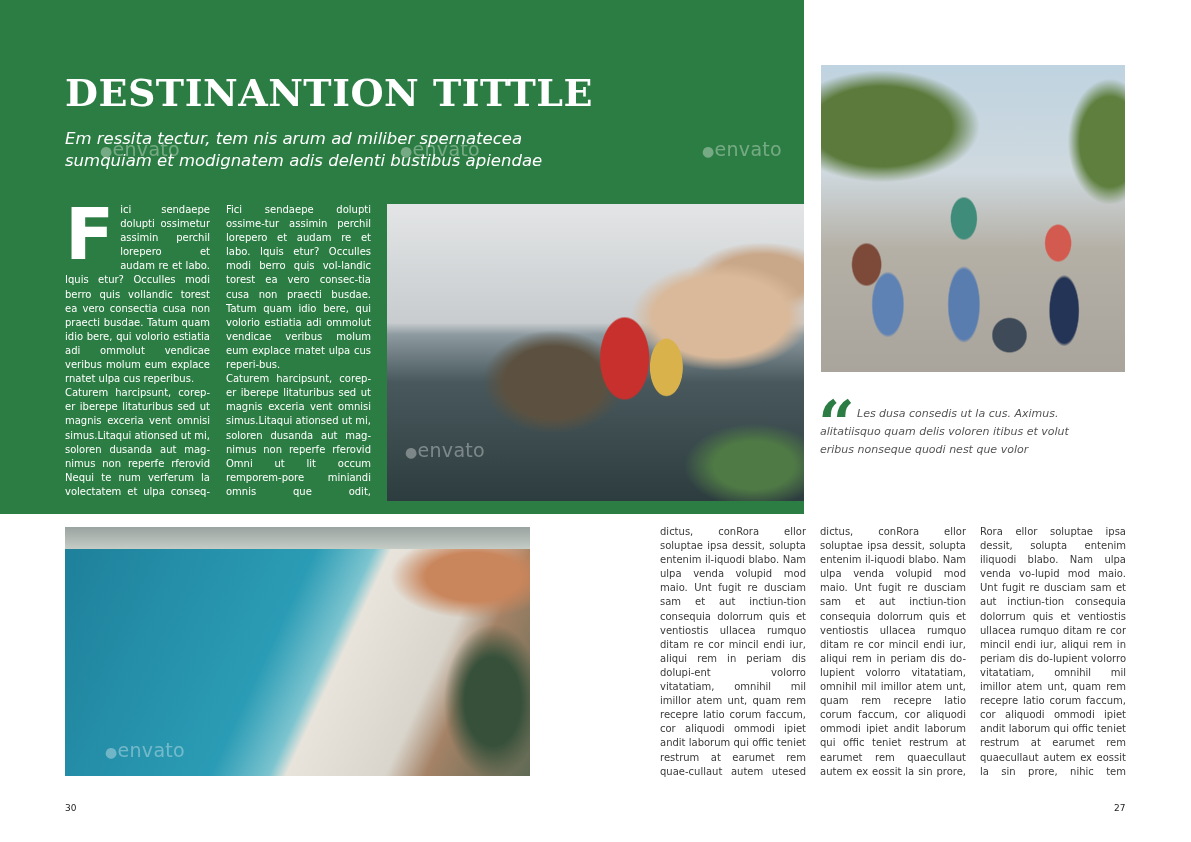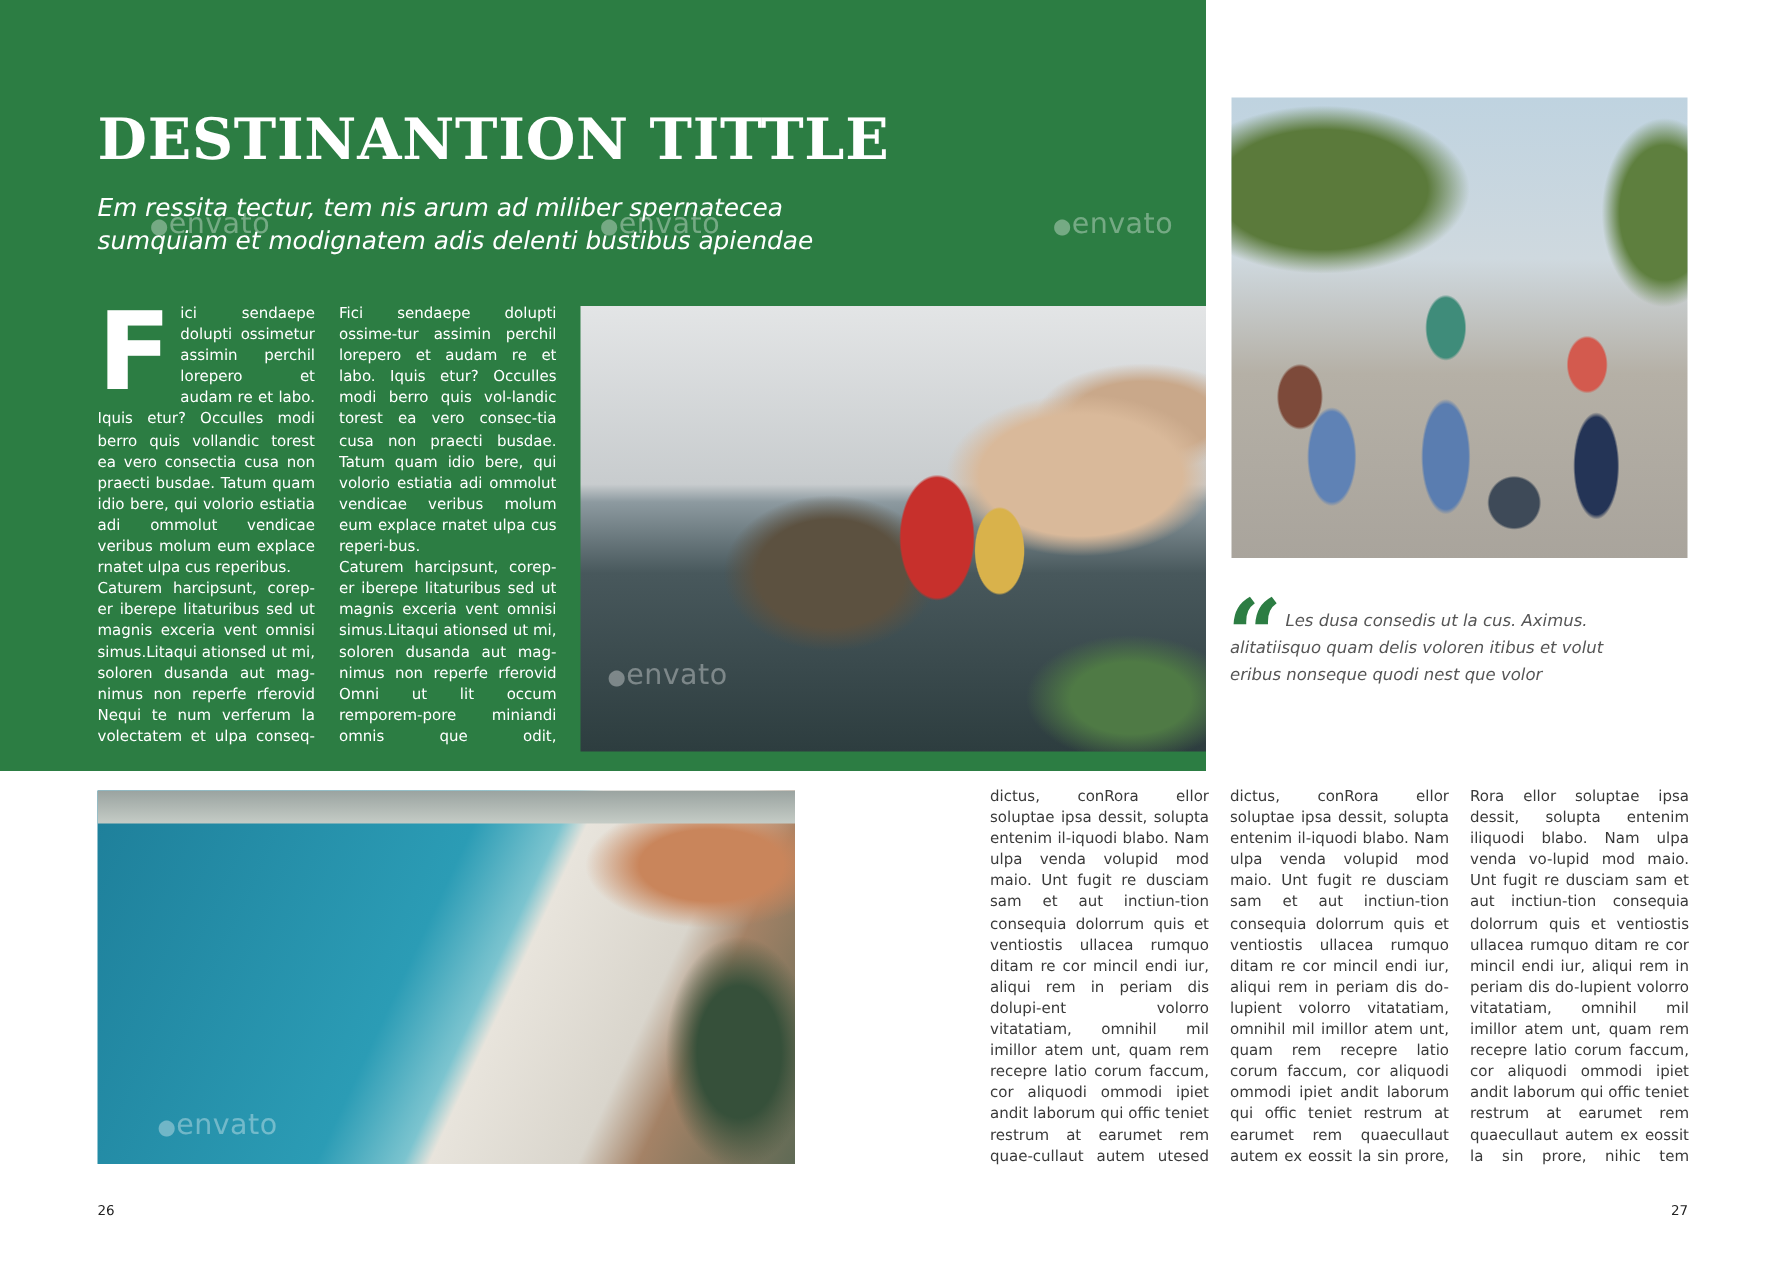--- a/index.html
+++ b/index.html
@@ -154,16 +154,16 @@
   <div class="col col-white col-3">
     <p>dictus, conRora ellor soluptae ipsa dessit, solupta entenim il-iquodi blabo. Nam ulpa venda volupid mod maio. Unt fugit re dusciam sam et aut inctiun-tion consequia dolorrum quis et ventiostis ullacea rumquo ditam re cor mincil endi iur, aliqui rem in periam dis dolupi-ent volorro vitatatiam, omnihil mil imillor atem unt, quam rem recepre latio corum faccum, cor aliquodi ommodi ipiet andit laborum qui offic teniet restrum at earumet rem quae-cullaut autem utesed maximag nihiciamusa voloren dictus, con</p>
   </div>
   <div class="col col-white col-4">
     <p>dictus, conRora ellor soluptae ipsa dessit, solupta entenim il-iquodi blabo. Nam ulpa venda volupid mod maio. Unt fugit re dusciam sam et aut inctiun-tion consequia dolorrum quis et ventiostis ullacea rumquo ditam re cor mincil endi iur, aliqui rem in periam dis do-lupient volorro vitatatiam, omnihil mil imillor atem unt, quam rem recepre latio corum faccum, cor aliquodi ommodi ipiet andit laborum qui offic teniet restrum at earumet rem quaecullaut autem ex eossit la sin prore, nihic tem utesed maximag nihiciamusa voloren</p>
   </div>
   <div class="col col-white col-5">
     <p>Rora ellor soluptae ipsa dessit, solupta entenim iliquodi blabo. Nam ulpa venda vo-lupid mod maio. Unt fugit re dusciam sam et aut inctiun-tion consequia dolorrum quis et ventiostis ullacea rumquo ditam re cor mincil endi iur, aliqui rem in periam dis do-lupient volorro vitatatiam, omnihil mil imillor atem unt, quam rem recepre latio corum faccum, cor aliquodi ommodi ipiet andit laborum qui offic teniet restrum at earumet rem quaecullaut autem ex eossit la sin prore, nihic tem utesed maximag nihiciamusa voloren</p>
   </div>
 
-  <div class="page-num page-left">26</div>
+  <div class="page-num page-left">30</div>
   <div class="page-num page-right">27</div>
 
 </div>
 
 </body></html>

